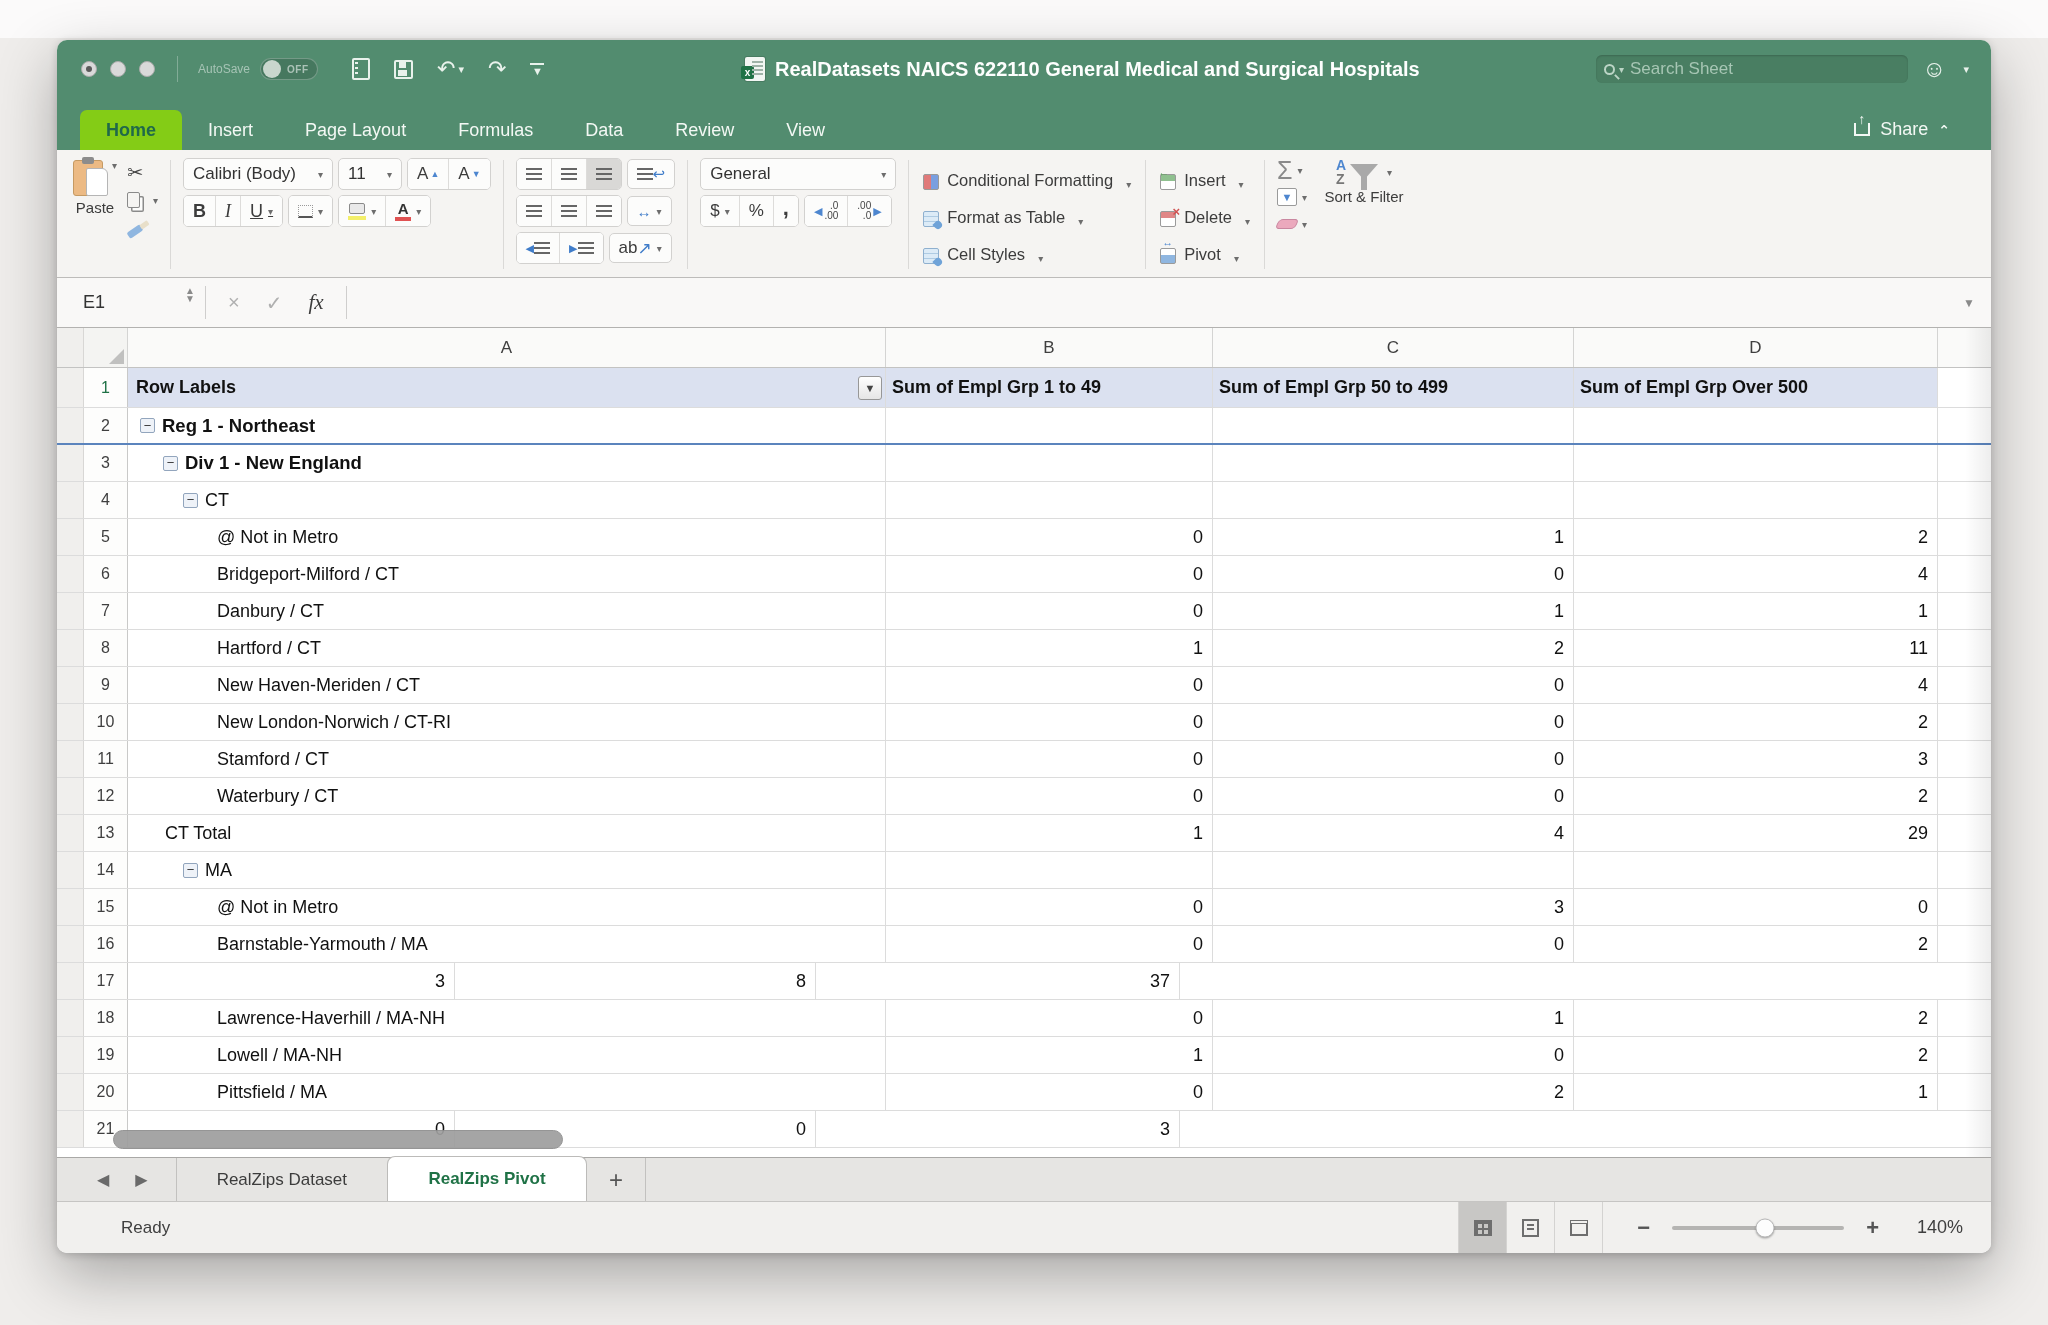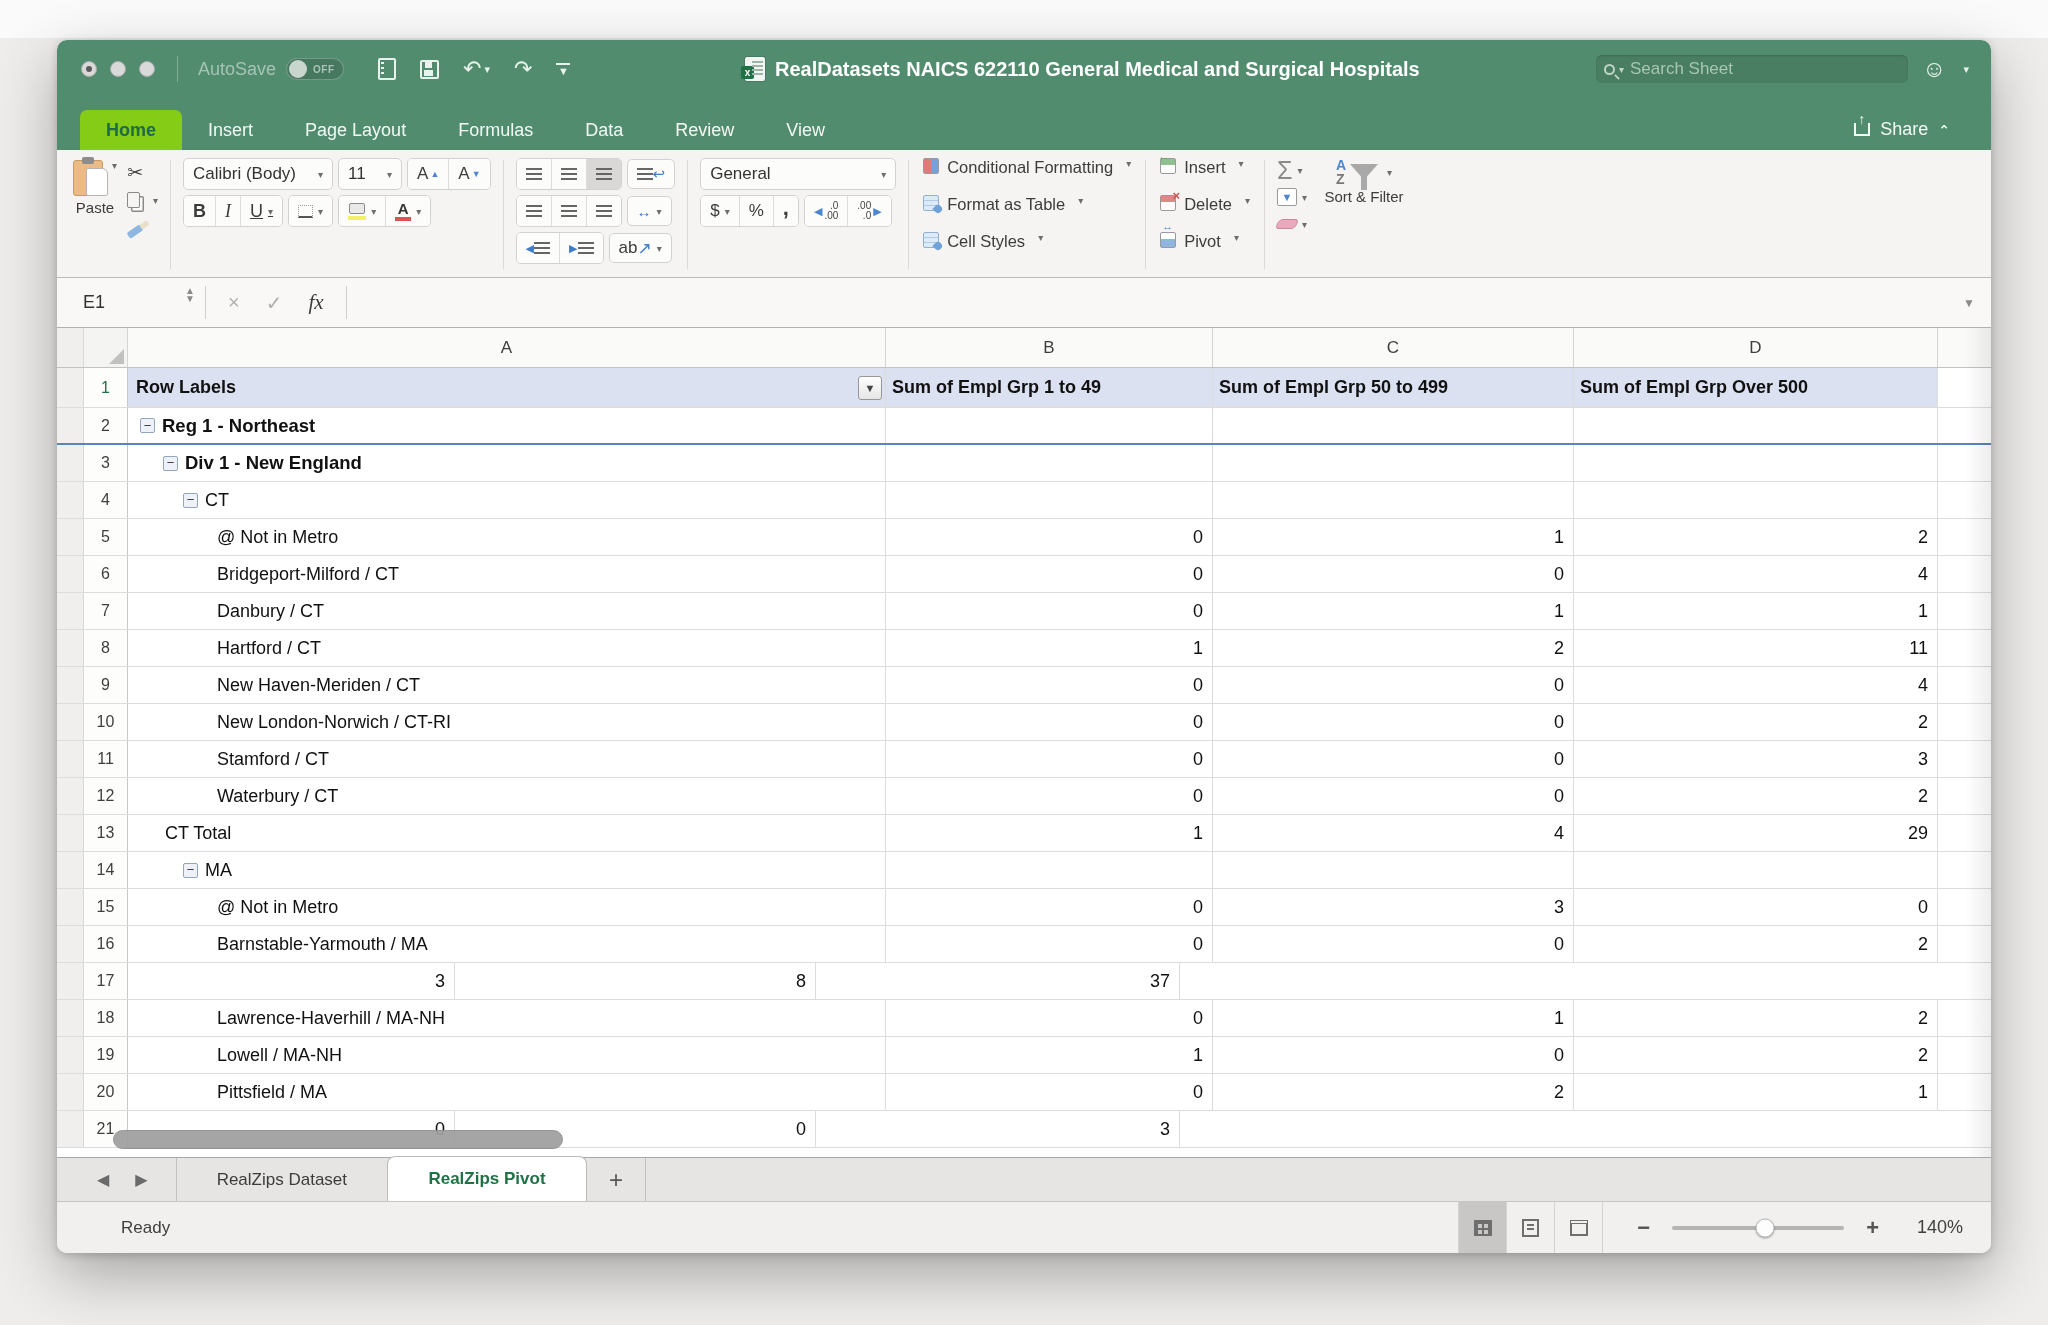--- a/index.html
+++ b/index.html
@@ -15,21 +15,21 @@
     box-shadow:0 22px 60px rgba(0,0,0,.30), 0 2px 8px rgba(0,0,0,.18);
     display:flex; flex-direction:column;
   }
   
   .titlebar { height:58px; background:#528c6f; position:relative; display:flex; align-items:center; flex:0 0 auto; }
   .traffic { display:flex; gap:13px; margin-left:24px; }
   .light { width:16px; height:16px; border-radius:50%; background:#d9d9d9; border:1px solid #ababab; position:relative; }
   .light.first::after { content:""; position:absolute; left:4px; top:4px; width:6px; height:6px; border-radius:50%; background:#5a5a5a; }
   .tb-sep { width:1px; height:26px; background:rgba(255,255,255,.28); margin-left:22px; }
   .autosave { display:flex; align-items:center; gap:10px; margin-left:20px; }
-  .autosave-label { color:rgba(255,255,255,.48); font-size:18px; }
+  .autosave-label { color:rgba(255,255,255,.48); font-size:12px; }
   .toggle { width:58px; height:22px; border-radius:11px; background:rgba(0,0,0,.14); border:1px solid rgba(255,255,255,.25); display:flex; align-items:center; }
   .knob { width:18px; height:18px; border-radius:50%; background:#c9d6cd; margin-left:2px; }
   .toggle-state { color:rgba(255,255,255,.55); font-size:10px; font-weight:700; margin-left:6px; letter-spacing:.5px; }
   .qat { display:flex; align-items:center; gap:24px; margin-left:34px; color:#e9f2ec; }
   .qat .ic { display:inline-flex; align-items:center; justify-content:center; }
   .ic-newdoc { width:18px; height:22px; border:2px solid #e9f2ec; border-radius:2px; position:relative; }
   .ic-newdoc::before { content:""; position:absolute; left:1px; top:2px; bottom:2px; width:3px;
      background:repeating-linear-gradient(to bottom,#e9f2ec 0 2px,transparent 2px 5px); }
   .ic-save { width:19px; height:19px; border:2px solid #e9f2ec; border-radius:2px; position:relative; }
   .ic-save::before { content:""; position:absolute; left:3px; top:-1px; width:7px; height:7px; background:#e9f2ec; }
@@ -105,21 +105,21 @@
   
   .bars { width:16px; height:12px; background:repeating-linear-gradient(to bottom,#666 0 2px,transparent 2px 5px); }
   .blue { color:#3f7cc9; }
   .align-extra { font-size:15px; }
   
   .numfmt { width:196px; }
   .two-line { display:flex; flex-direction:column; font-size:10px; line-height:10px; color:#444; align-items:flex-end; }
   .dec-arrow { color:#4d86cf; font-size:11px; margin-right:2px; }
   .comma-g { font-size:22px; font-weight:700; line-height:10px; position:relative; top:-3px; }
   
-  .stack-btn { display:flex; align-items:flex-start; gap:8px; height:32px; font-size:16.5px; color:#3c3c3c; padding:0 2px; }
+  .stack-btn { display:flex; align-items:flex-end; gap:8px; height:32px; font-size:16.5px; color:#3c3c3c; padding:0 2px; }
   .cf-ic { width:16px; height:16px; border:1px solid #9a9a9a; background:
       linear-gradient(to right,#e07a7a 0 50%,#7a9fe0 50% 100%); border-radius:2px; }
   .tbl-ic { width:16px; height:16px; border:1px solid #8fb0cf; background:
       repeating-linear-gradient(to bottom,#dcebf7 0 4px,#aecbe3 4px 5px); border-radius:2px; position:relative; }
   .tbl-ic::after { content:""; position:absolute; right:-4px; bottom:-3px; width:8px; height:8px; background:#6fa3d8; border-radius:50% 50% 50% 0; transform:rotate(45deg); }
   .ins-ic { width:16px; height:16px; border:1px solid #9a9a9a; border-radius:2px; background:linear-gradient(#8fc08f 0 40%,#fff 40%); position:relative; }
   .ins-ic::before { content:"←"; position:absolute; left:-3px; top:-9px; color:#5ca05c; font-size:11px; font-weight:700; }
   .del-ic { width:16px; height:16px; border:1px solid #9a9a9a; border-radius:2px; background:linear-gradient(#e08787 0 40%,#fff 40%); position:relative; }
   .del-ic::before { content:"×"; position:absolute; right:-5px; top:-8px; color:#d05050; font-size:13px; font-weight:700; }
   .fmt-ic { width:16px; height:16px; border:1px solid #9a9a9a; border-radius:2px; background:linear-gradient(#fff 0 45%,#8fb6e0 45%); position:relative; }

